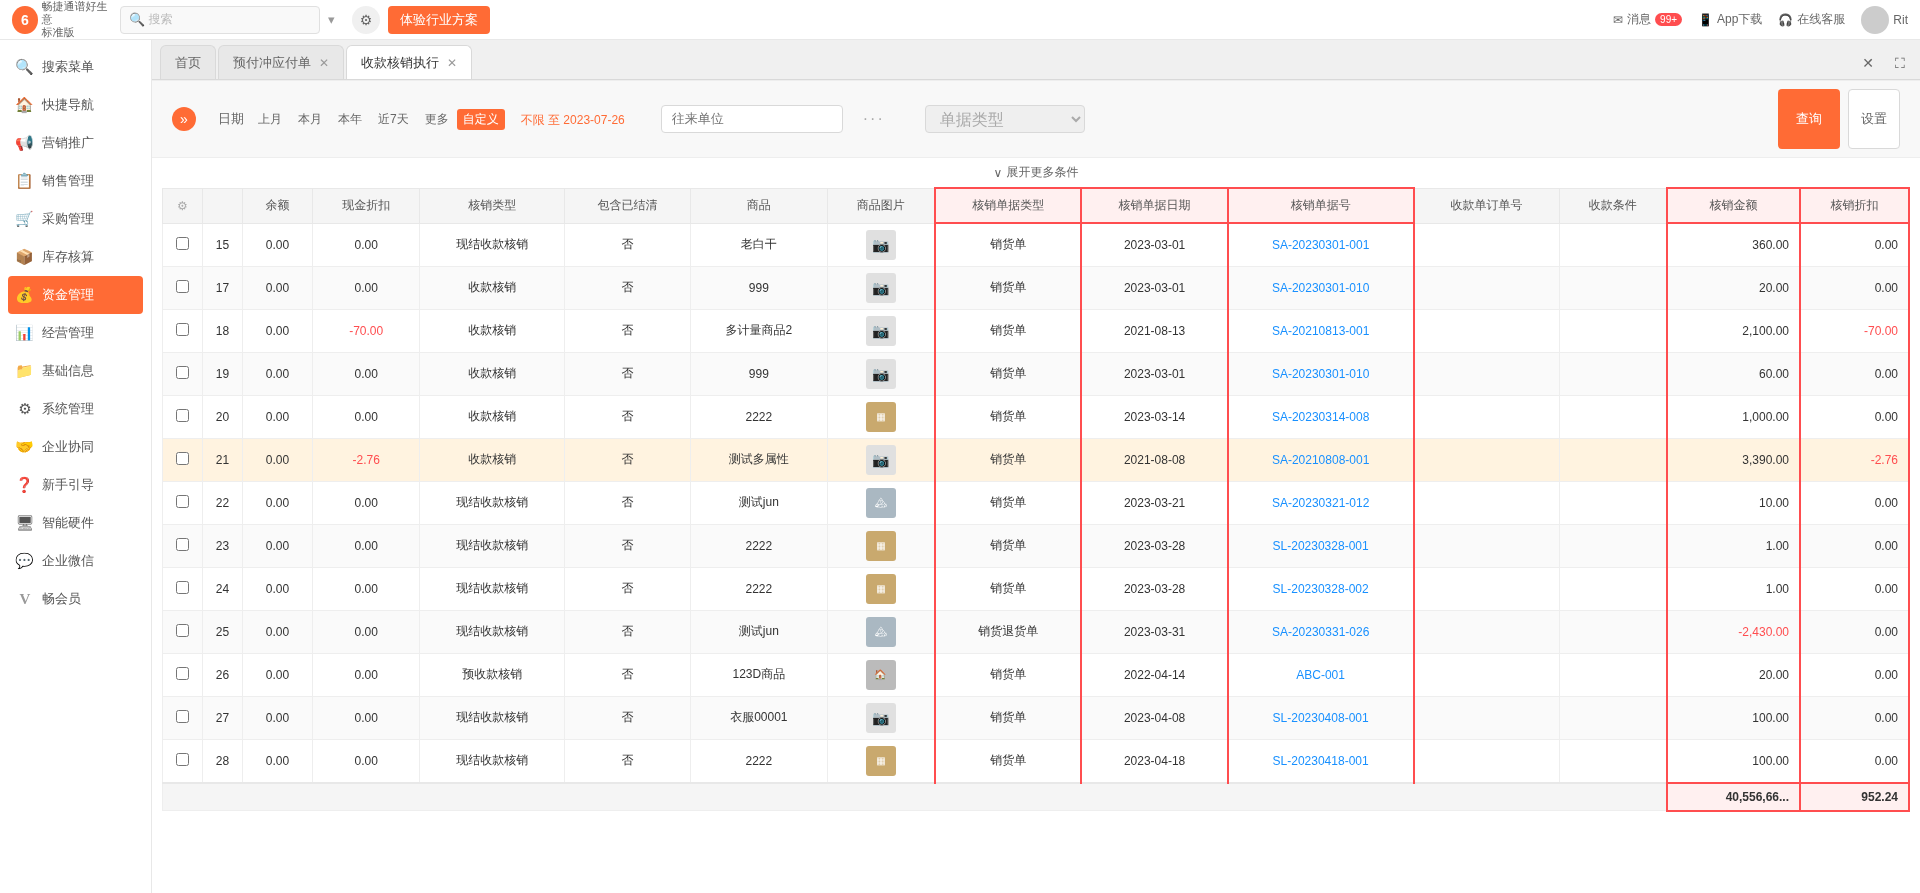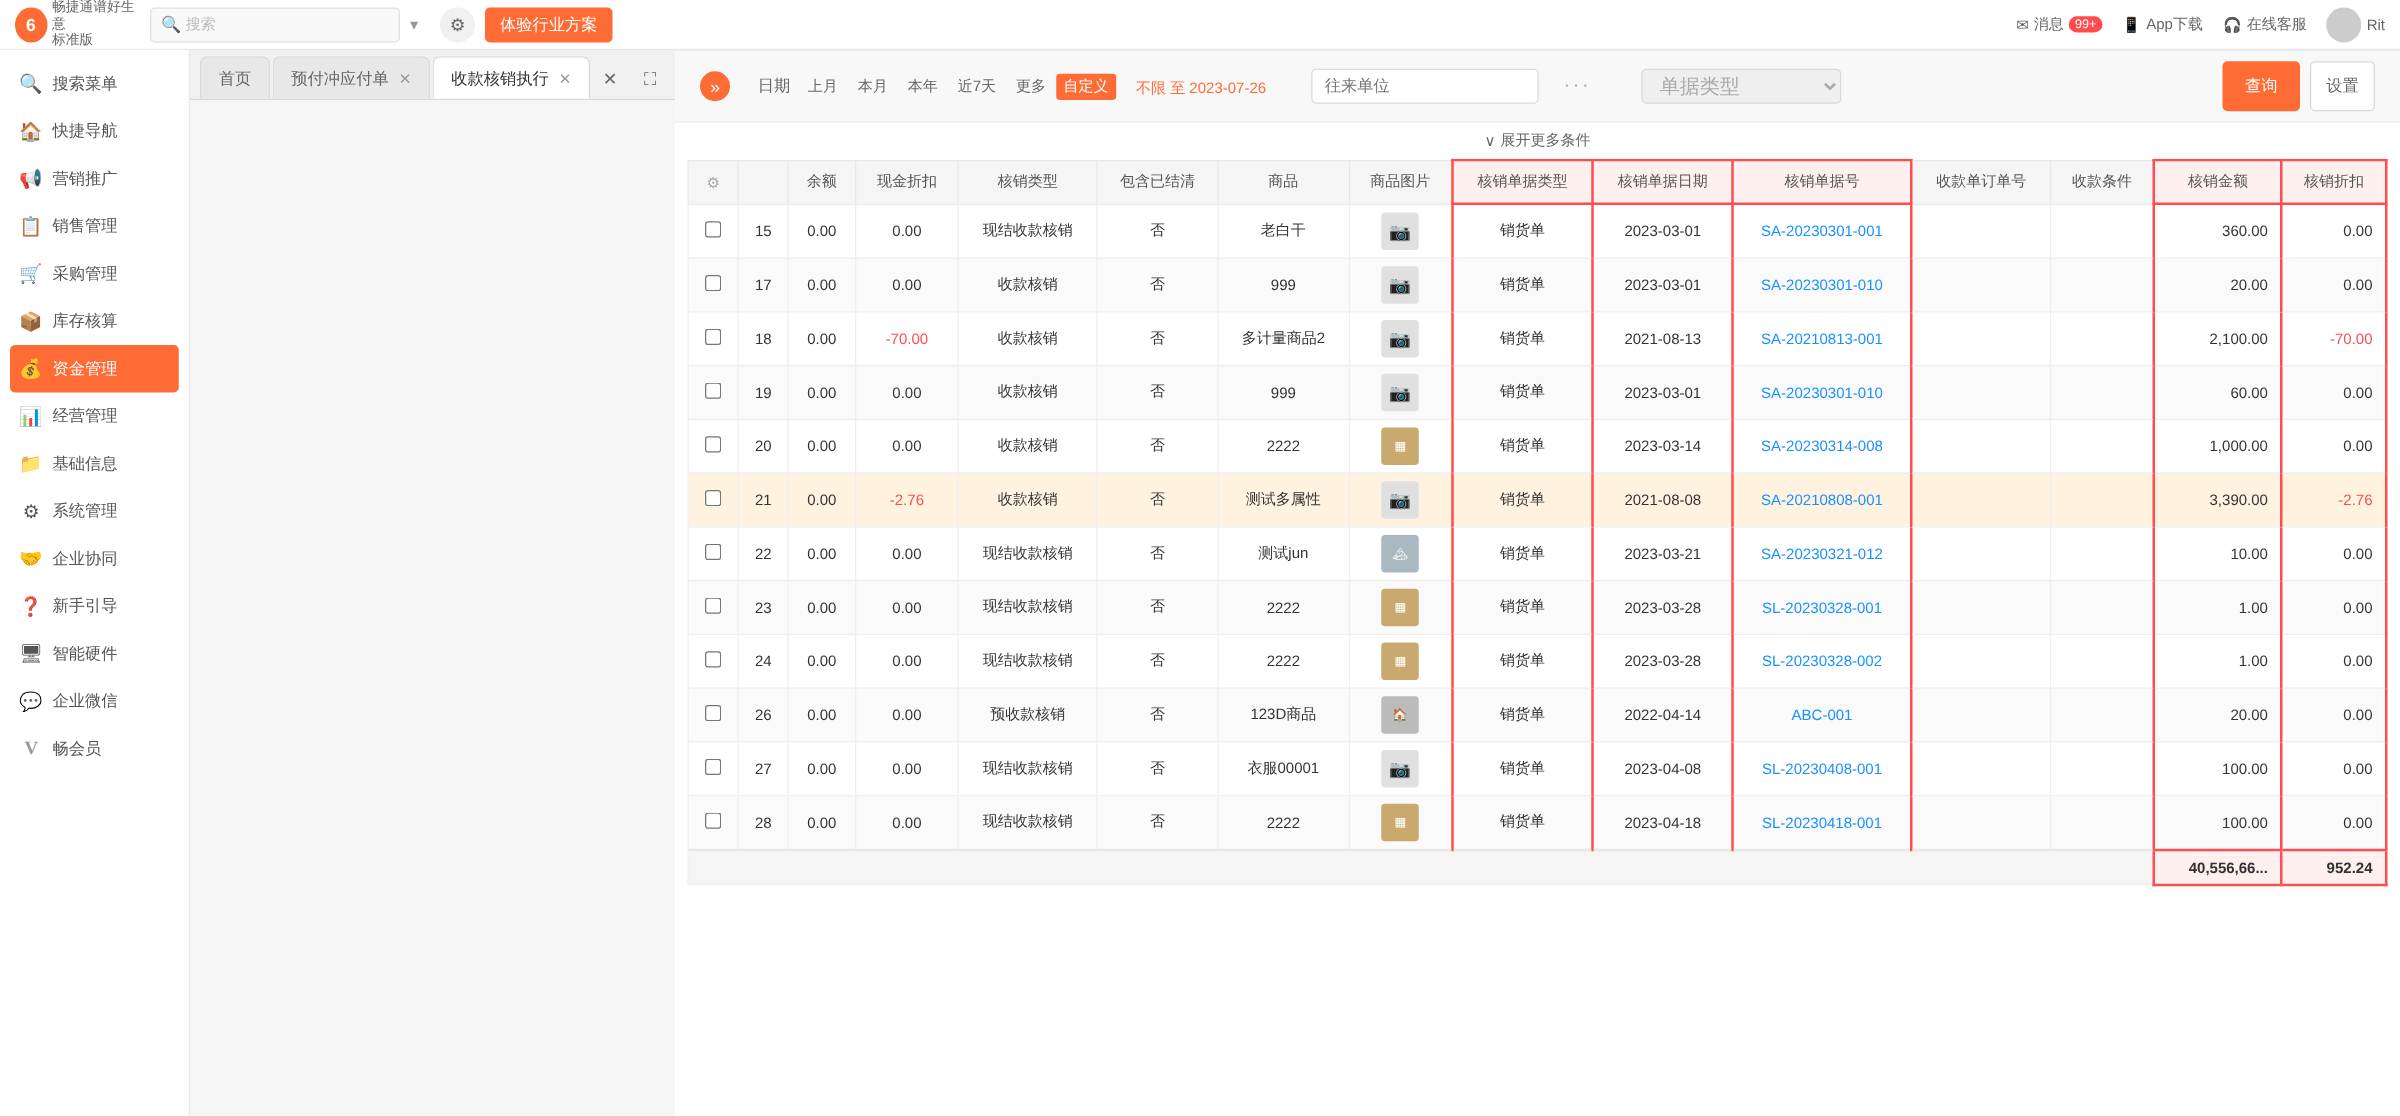--- a/index.html
+++ b/index.html
@@ -30,21 +30,21 @@
     
     .main-layout { display: flex; height: calc(893px - 40px); }
 
     
     .sidebar { width: 152px; background: #fff; border-right: 1px solid #e8e8e8; display: flex; flex-direction: column; padding: 8px 0; }
     .sidebar-item { display: flex; align-items: center; gap: 8px; padding: 10px 16px; cursor: pointer; color: #555; font-size: 13px; }
     .sidebar-item.active { background: #ff6b35; color: white; border-radius: 4px; margin: 0 8px; padding: 10px 8px; }
     .sidebar-item .icon { width: 18px; height: 18px; display: flex; align-items: center; justify-content: center; font-size: 15px; }
 
     
-    .content-area { flex: 1; display: flex; overflow: hidden; justify-content: center; }
+    .content-area { flex: 1; display: flex; flex-direction: column; overflow: hidden; justify-content: center; }
 
     
     .tab-bar {
       height: 40px;
       background: #f0f0f0;
       display: flex;
       align-items: flex-end;
       padding: 0 8px;
       border-bottom: 1px solid #d9d9d9;
       gap: 2px;
@@ -85,21 +85,21 @@
     .filter-label { color: #666; font-size: 13px; }
     .filter-date-group { display: flex; align-items: center; gap: 0; }
     .date-btn { padding: 2px 8px; border-radius: 3px; cursor: pointer; font-size: 12px; color: #666; border: none; background: transparent; }
     .date-btn.custom { background: #ff6b35; color: white; border-radius: 3px; padding: 2px 6px; }
     .date-range { font-size: 12px; color: #ff6b35; margin-top: 2px; }
     .filter-input { border: 1px solid #d9d9d9; border-radius: 4px; padding: 4px 10px; font-size: 13px; color: #aaa; min-width: 160px; height: 28px; font-family: Liberation Serif, serif; }
     .filter-select { border: 1px solid #d9d9d9; border-radius: 4px; padding: 4px 10px; font-size: 16px; color: #aaa; min-width: 160px; height: 28px; }
     .dots { color: #aaa; letter-spacing: 2px; font-size: 16px; margin: 0 4px; }
     .filter-actions { display: flex; gap: 8px; margin-left: auto; }
     .btn-query { background: #ff6b35; color: white; border: none; border-radius: 4px; padding: 5px 18px; font-size: 13px; cursor: pointer; }
-    .btn-setting { background: #fff; color: #666; border: 1px solid #d9d9d9; border-radius: 4px; padding: 10px 12px; font-size: 13px; cursor: pointer; }
+    .btn-setting { background: #fff; color: #666; border: 1px solid #d9d9d9; border-radius: 4px; padding: 20px 12px; font-size: 13px; cursor: pointer; }
     .expand-bar { display: flex; align-items: center; justify-content: center; padding: 6px; cursor: pointer; color: #666; font-size: 12px; gap: 4px; }
 
     
     .table-container { flex: 1; overflow: auto; padding: 0 10px; }
     table { width: 100%; border-collapse: collapse; font-size: 12px; }
     thead tr { background: #f5f5f5; }
     th { padding: 8px 10px; text-align: center; border: 1px solid #e8e8e8; color: #555; font-weight: normal; white-space: nowrap; }
     td { padding: 6px 10px; text-align: center; border: 1px solid #eee; color: #333; white-space: nowrap; }
     tr:nth-child(even) { background: #fafafa; }
     tr.highlighted { background: #fff3e0; }
@@ -477,20 +477,39 @@
     <td style="border-left:2px solid #ff4d4f;border-right:2px solid #ff4d4f">销货单</td>
     <td style="border-left:2px solid #ff4d4f;border-right:2px solid #ff4d4f">2023-03-28</td>
     <td style="border-left:2px solid #ff4d4f;border-right:2px solid #ff4d4f"><a class="link-cell" href="#">SL-20230328-002</a></td>
     <td></td>
     <td></td>
     <td class="" style="text-align:right;border-left:2px solid #ff4d4f;border-right:2px solid #ff4d4f">1.00</td>
     <td class="" style="text-align:right;border-left:2px solid #ff4d4f;border-right:2px solid #ff4d4f">0.00</td>
   </tr>
               <tr>
     <td><input type="checkbox" style="cursor: pointer;"></td>
+    <td>25</td>
+    <td>0.00</td>
+    <td class="">0.00</td>
+    <td>现结收款核销</td>
+    <td>否</td>
+    <td>测试jun</td>
+    <td style="text-align:center">
+                  <div class="img-placeholder" style="background:#aab8c2;width:30px;height:30px;border-radius:3px;margin:0 auto;display:flex;align-items:center;justify-content:center;color:white;font-size:10px">🏔</div>
+                </td>
+    <td style="border-left:2px solid #ff4d4f;border-right:2px solid #ff4d4f">销货退货单</td>
+    <td style="border-left:2px solid #ff4d4f;border-right:2px solid #ff4d4f">2023-03-31</td>
+    <td style="border-left:2px solid #ff4d4f;border-right:2px solid #ff4d4f"><a class="link-cell" href="#">SA-20230331-026</a></td>
+    <td></td>
+    <td></td>
+    <td class="red-text" style="text-align:right;border-left:2px solid #ff4d4f;border-right:2px solid #ff4d4f">-2,430.00</td>
+    <td class="" style="text-align:right;border-left:2px solid #ff4d4f;border-right:2px solid #ff4d4f">0.00</td>
+  </tr>
+              <tr>
+    <td><input type="checkbox" style="cursor: pointer;"></td>
     <td>26</td>
     <td>0.00</td>
     <td class="">0.00</td>
     <td>预收款核销</td>
     <td>否</td>
     <td>123D商品</td>
     <td style="text-align:center">
                   <div class="img-placeholder" style="background:#bbb;width:30px;height:30px;border-radius:3px;margin:0 auto;display:flex;align-items:center;justify-content:center;color:white;font-size:10px">🏠</div>
                 </td>
     <td style="border-left:2px solid #ff4d4f;border-right:2px solid #ff4d4f">销货单</td>

